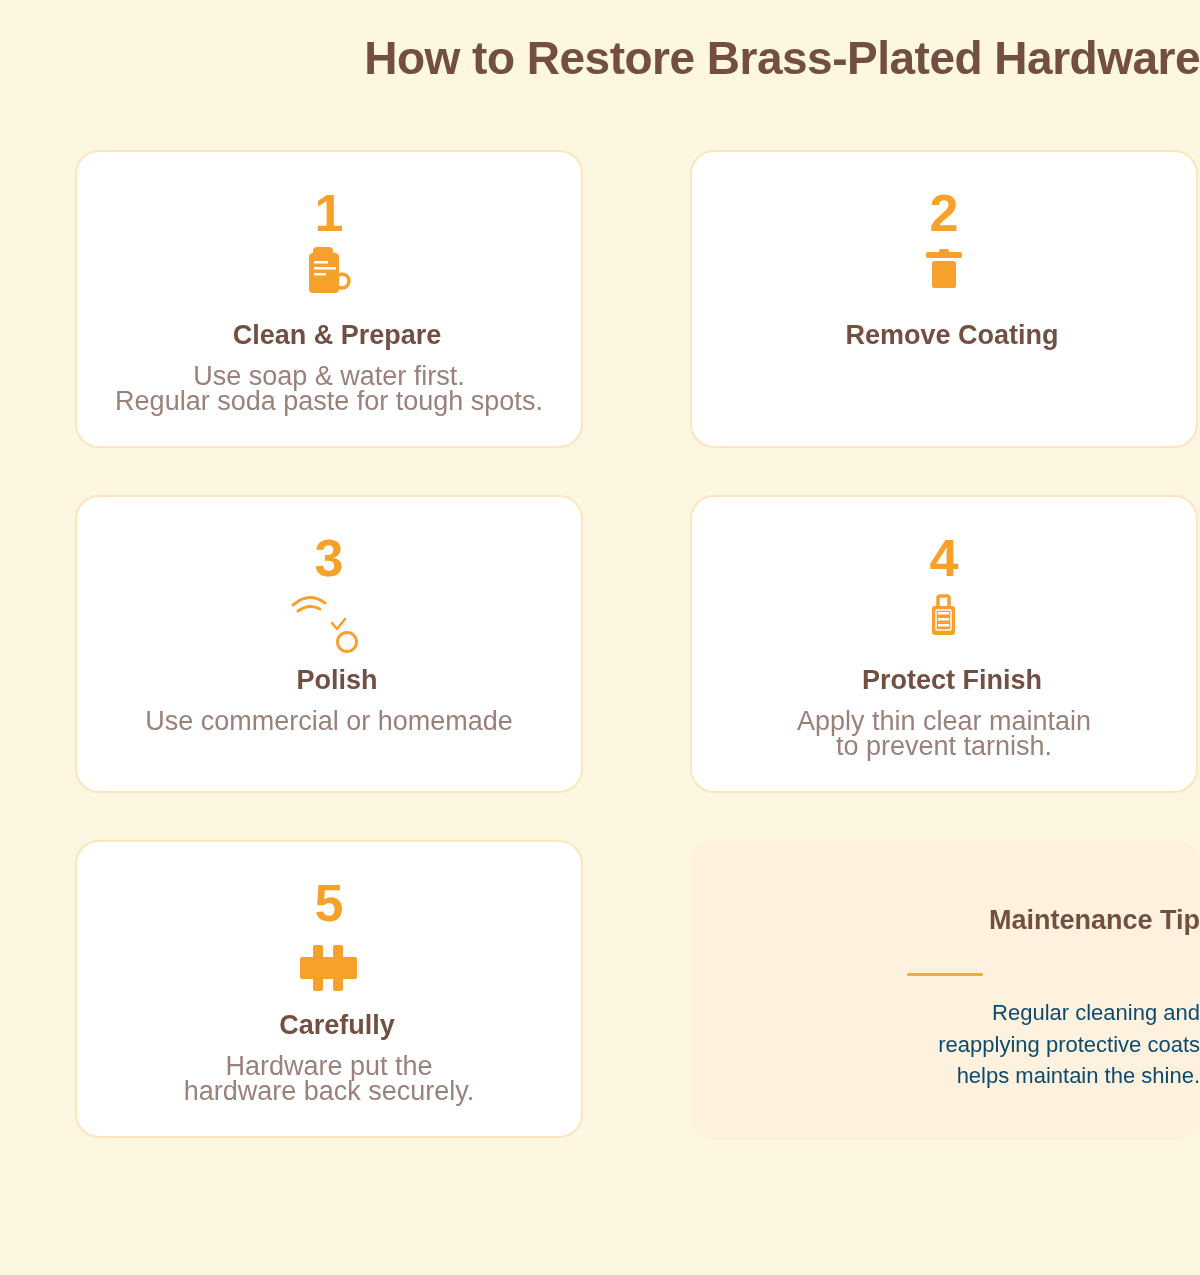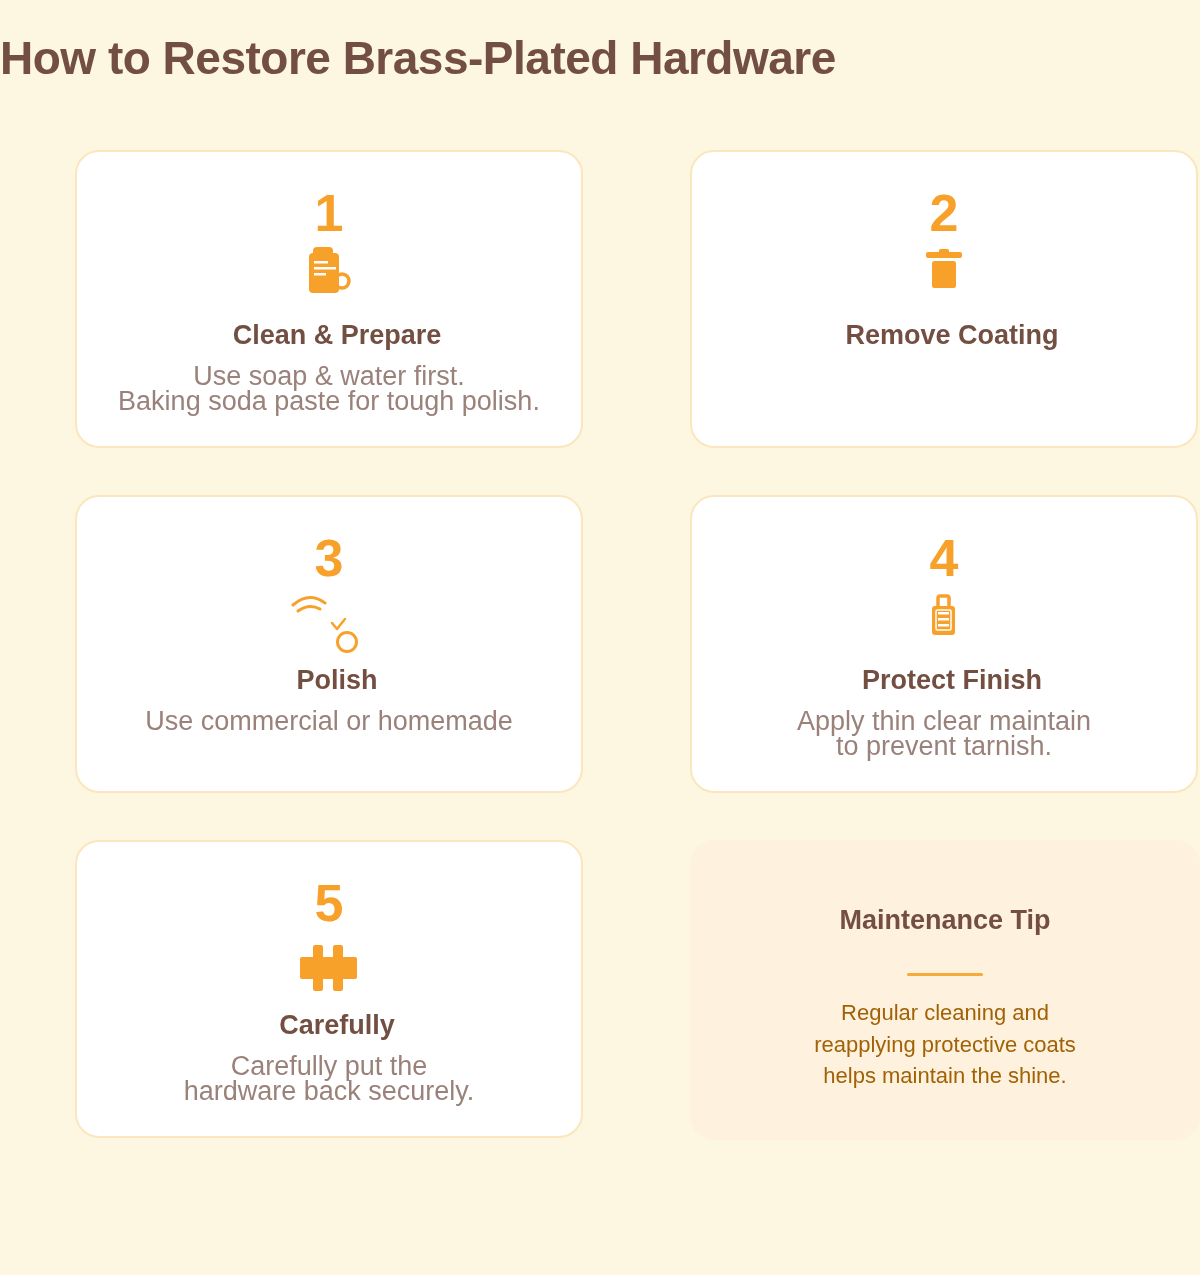--- a/index.html
+++ b/index.html
@@ -12,21 +12,21 @@
       background: #fdf6e1;
       font-family: "Liberation Sans", "DejaVu Sans", sans-serif;
       position: relative;
       overflow: hidden;
     }
     .page-title {
       position: absolute;
       top: 28px;
       left: 0;
       width: 1200px;
-      text-align: left;
+      text-align: right;
       font-size: 46px;
       font-weight: bold;
       color: #734f42;
       letter-spacing: -0.5px;
       margin: 0;
       line-height: 60px;
     }
     .card {
       position: absolute;
       width: 508px;
@@ -102,21 +102,21 @@
       height: 3px;
       background: #f4ab38;
       border-radius: 2px;
     }
     .tip-text {
       position: absolute;
       top: 157px;
       left: 0;
       width: 100%;
       font-size: 22px;
-      color: #a16207;
+      color: #0c4a6e;
       line-height: 31.5px;
     }
     .tip-text span { display: block; }
   </style>
 </head>
 <body>
 
 <h1 class="page-title">How to Restore Brass-Plated Hardware</h1>
 
 <div class="card" style="left:75px; top:150px;">
@@ -128,21 +128,21 @@
       <rect x="10" y="14" width="14" height="2.5" fill="#ffffff"></rect>
       <rect x="10" y="20" width="22" height="2.5" fill="#ffffff"></rect>
       <rect x="10" y="26" width="12" height="2.5" fill="#ffffff"></rect>
       <circle cx="38" cy="34" r="7" fill="none" stroke="#f8a12a" stroke-width="3.5"></circle>
       <circle cx="38" cy="34" r="2" fill="#ffffff"></circle>
     </svg>
   </div>
   <div class="step-title">Clean &amp; Prepare</div>
   <div class="step-desc">
     <span>Use soap &amp; water first.</span>
-    <span>Baking soda paste for tough polish.</span>
+    <span>Regular soda paste for tough spots.</span>
   </div>
 </div>
 
 <div class="card" style="left:690px; top:150px;">
   <div class="step-number">2</div>
   <div class="step-icon">
     <svg width="40" height="44" viewBox="0 0 40 44">
       <rect x="15" y="0" width="10" height="4" rx="1.5" fill="#f8a12a"></rect>
       <rect x="2" y="3" width="36" height="6" rx="2" fill="#f8a12a"></rect>
       <rect x="8" y="12" width="24" height="27" rx="2.5" fill="#f8a12a"></rect>
@@ -190,26 +190,26 @@
   <div class="step-number">5</div>
   <div class="step-icon" style="top:100px;">
     <svg width="60" height="48" viewBox="0 0 60 48">
       <rect x="14" y="0" width="10" height="46" rx="2" fill="#f8a12a"></rect>
       <rect x="34" y="0" width="10" height="46" rx="2" fill="#f8a12a"></rect>
       <rect x="1" y="12" width="57" height="22" rx="2" fill="#f8a12a"></rect>
     </svg>
   </div>
   <div class="step-title">Carefully</div>
   <div class="step-desc">
-    <span>Carefully put the</span>
+    <span>Hardware put the</span>
     <span>hardware back securely.</span>
   </div>
 </div>
 
-<div class="card tip" style="left:690px; top:840px; width:510px; height:300px;">
+<div class="card tip" style="left:690px; top:840px; width:510px; height:300px;text-align:right;">
   <div class="tip-title">Maintenance Tip</div>
   <div class="tip-divider"></div>
   <div class="tip-text">
     <span>Regular cleaning and</span>
     <span>reapplying protective coats</span>
     <span>helps maintain the shine.</span>
   </div>
 </div>
 
 </body></html>

